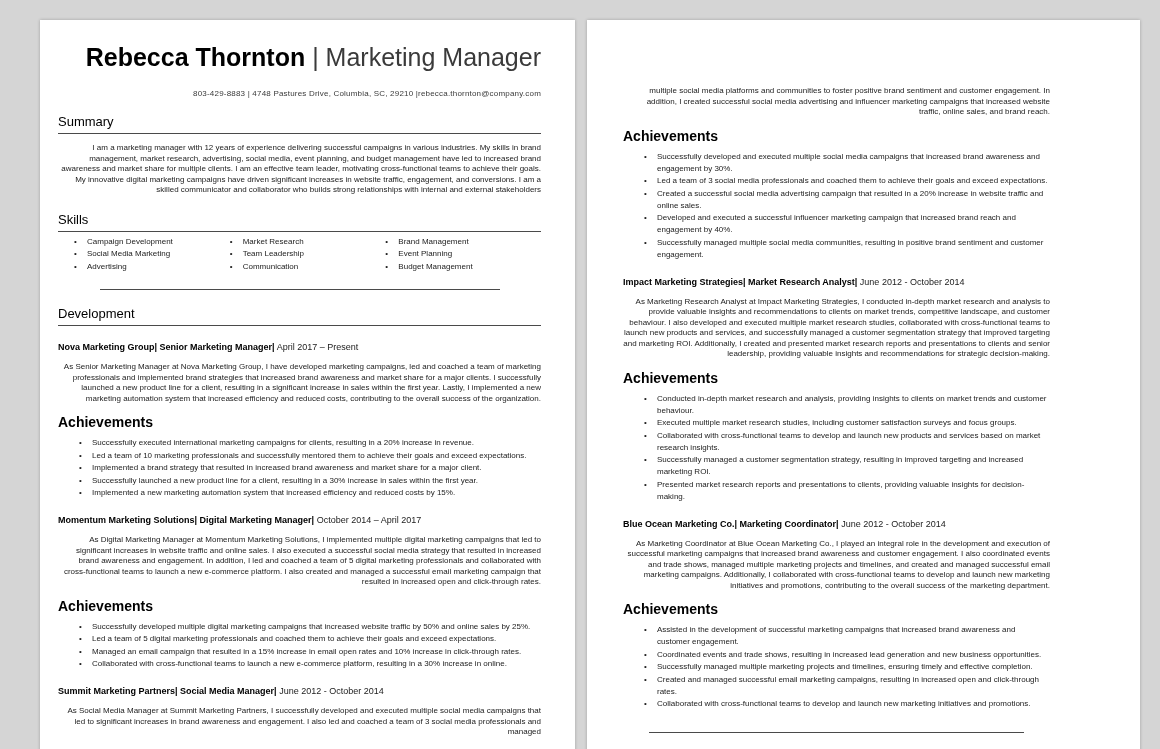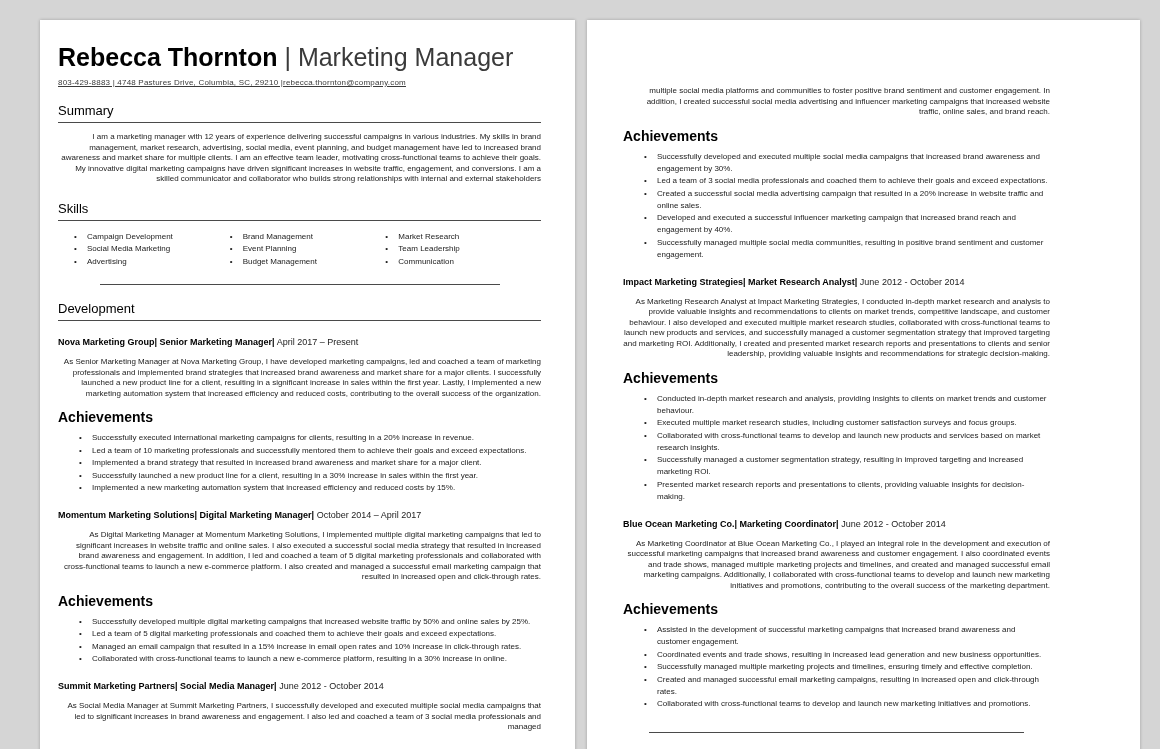--- a/index.html
+++ b/index.html
@@ -14,35 +14,35 @@
   .page {
     position: absolute;
     top: 20px;
     height: 1480px;
     background: #ffffff;
     box-shadow: 0 0 3px rgba(0,0,0,0.25);
   }
   .page-1 { left: 40px;  width: 535px; padding: 22px 34px 0 18px; }
   .page-2 { left: 587px; width: 553px; padding: 66px 90px 0 36px; }
 
-  .resume-header { text-align: left; margin-bottom: 6px; }
+  .resume-header { text-align: right; margin-bottom: 6px; }
   .name-line { font-size: 25px; line-height: 30px; color: #000; white-space: nowrap; }
   .name-line .name { font-weight: 700; }
   .name-line .hsep, .name-line .job-title { font-weight: 400; color: #3a3a3a; }
-  .contact-line { font-size: 8px; color: #3a3a3a; margin-top: 6px; letter-spacing: 0.2px; text-decoration: underline; }
+  .contact-line { font-size: 8px; color: #3a3a3a; margin-top: 17px; letter-spacing: 0.2px; }
 
   .section { margin-top: 16px; }
   .section-heading { font-size: 13px; line-height: 16px; font-weight: 400; color: #000; }
   .rule { border-top: 1px solid #4a4a4a; height: 0; margin-top: 3px; }
   .rule-centered { border-top: 1px solid #4a4a4a; height: 0; width: 400px; margin: 16px auto 0 auto; }
   .page-2 .rule-centered { width: 375px; margin-top: 22px; }
 
   .body-text { font-size: 8px; line-height: 10.5px; color: #222; margin-top: 9px; text-align: right; }
 
-  .skills-cols { display: flex; margin-top: 10px; padding-left: 16px; align-items: flex-end; }
+  .skills-cols { display: flex; margin-top: 4px; padding-left: 16px; align-items: flex-end; }
   .skills-col { width: 162px; }
 
   .blist { list-style: none; }
   .blist li { font-size: 8px; line-height: 12px; color: #222; position: relative; padding-left: 13px; margin-bottom: 0.5px; }
   .blist li::before { content: "\2022"; position: absolute; left: 0; top: 0; }
 
   .job { margin-top: 15px; }
   .job-header { font-size: 9px; line-height: 12px; }
   .job-header .b { font-weight: 700; color: #000; }
   .job-header .dates { font-weight: 400; color: #222; }
@@ -81,30 +81,30 @@
     <div class="skills-cols">
       <div class="skills-col">
         <ul class="blist">
           <li>Campaign Development</li>
           <li>Social Media Marketing</li>
           <li>Advertising</li>
         </ul>
       </div>
       <div class="skills-col">
         <ul class="blist">
-          <li>Brand Management</li>
-          <li>Event Planning</li>
-          <li>Budget Management</li>
+          <li>Market Research</li>
+          <li>Team Leadership</li>
+          <li>Communication</li>
         </ul>
       </div>
       <div class="skills-col">
         <ul class="blist">
-          <li>Market Research</li>
-          <li>Team Leadership</li>
-          <li>Communication</li>
+          <li>Brand Management</li>
+          <li>Event Planning</li>
+          <li>Budget Management</li>
         </ul>
       </div>
     </div>
     <div class="rule-centered"></div>
   </section>
 
   <section class="section">
     <div class="section-heading">Development</div>
     <div class="rule"></div>
 

